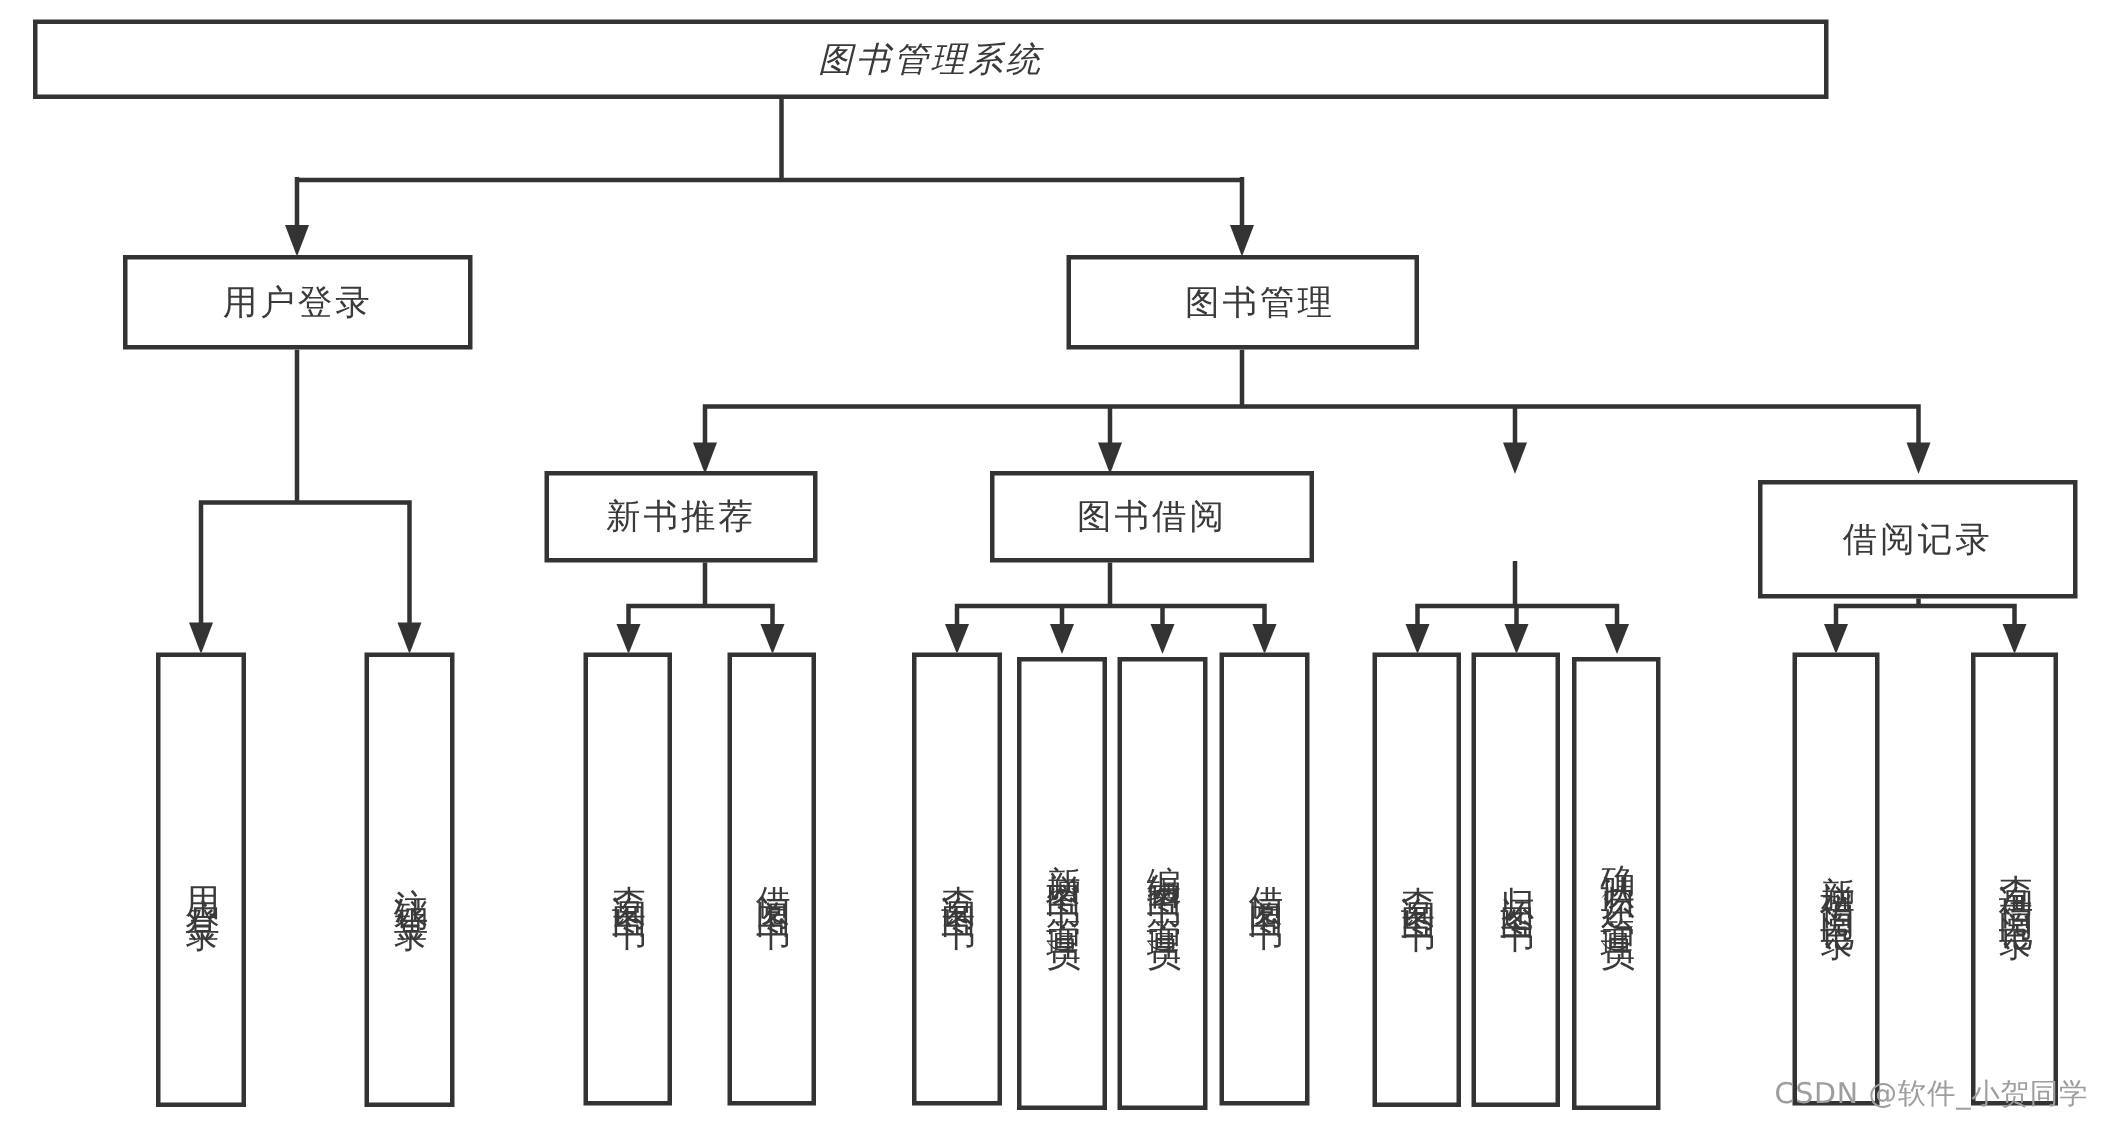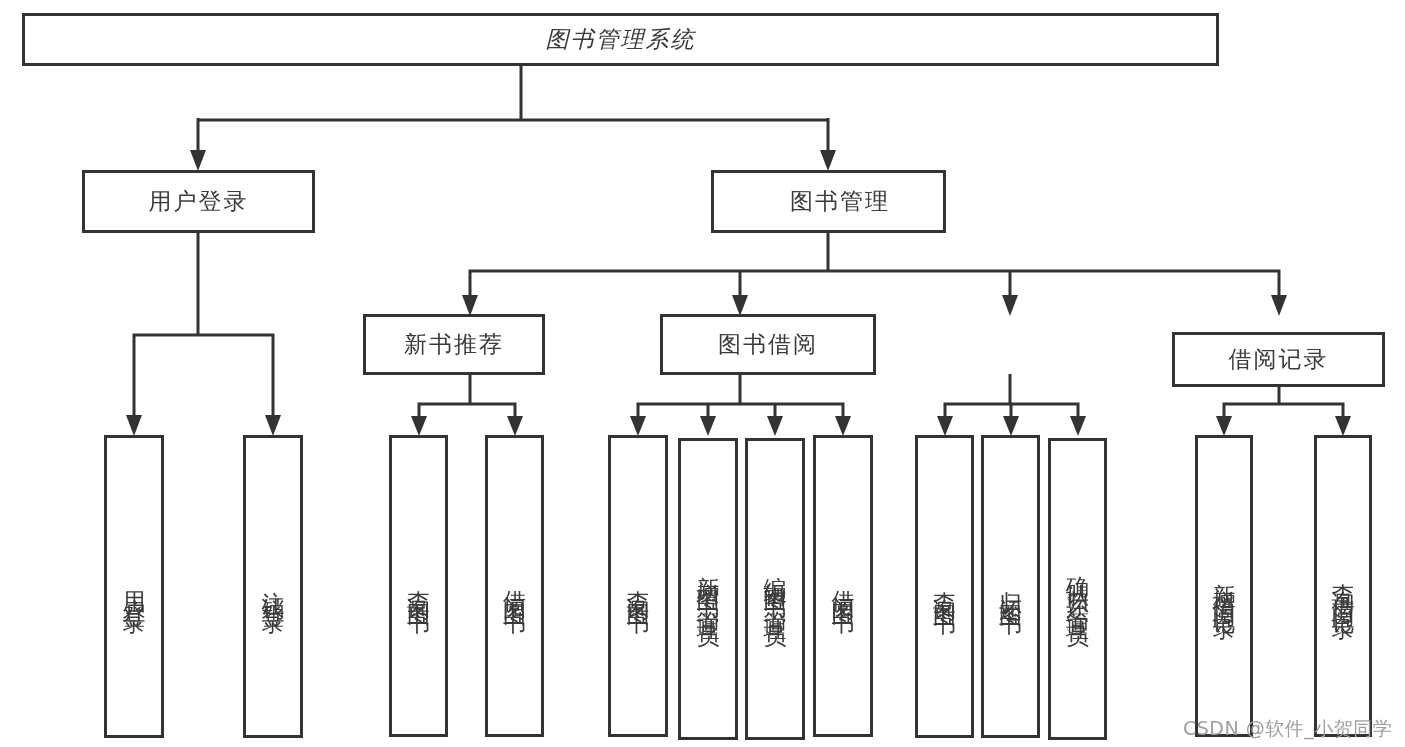--- a/index.html
+++ b/index.html
@@ -97,21 +97,21 @@
   <div class="box hbox" style="left:711px;top:170px;width:235px;height:63px;padding-left:23px;">
     <span>图书管理</span>
   </div>
 
   <div class="box hbox" style="left:363px;top:314px;width:182px;height:61px;">
     <span>新书推荐</span>
   </div>
   <div class="box hbox" style="left:632px;top:314px;width:216px;height:61px;margin-left:28px;">
     <span>图书借阅</span>
   </div>
-  <div class="box hbox" style="left:1172px;top:332px;width:213px;height:55px;align-items:center;">
+  <div class="box hbox" style="left:1172px;top:320px;width:213px;height:79px;align-items:center;">
     <span>借阅记录</span>
   </div>
 
   <div class="box vbox" style="left:104px;top:435px;width:60px;height:303px;">
     <span>用户登录</span>
   </div>
   <div class="box vbox" style="left:243px;top:435px;width:60px;height:303px;">
     <span>注销登录</span>
   </div>
 

